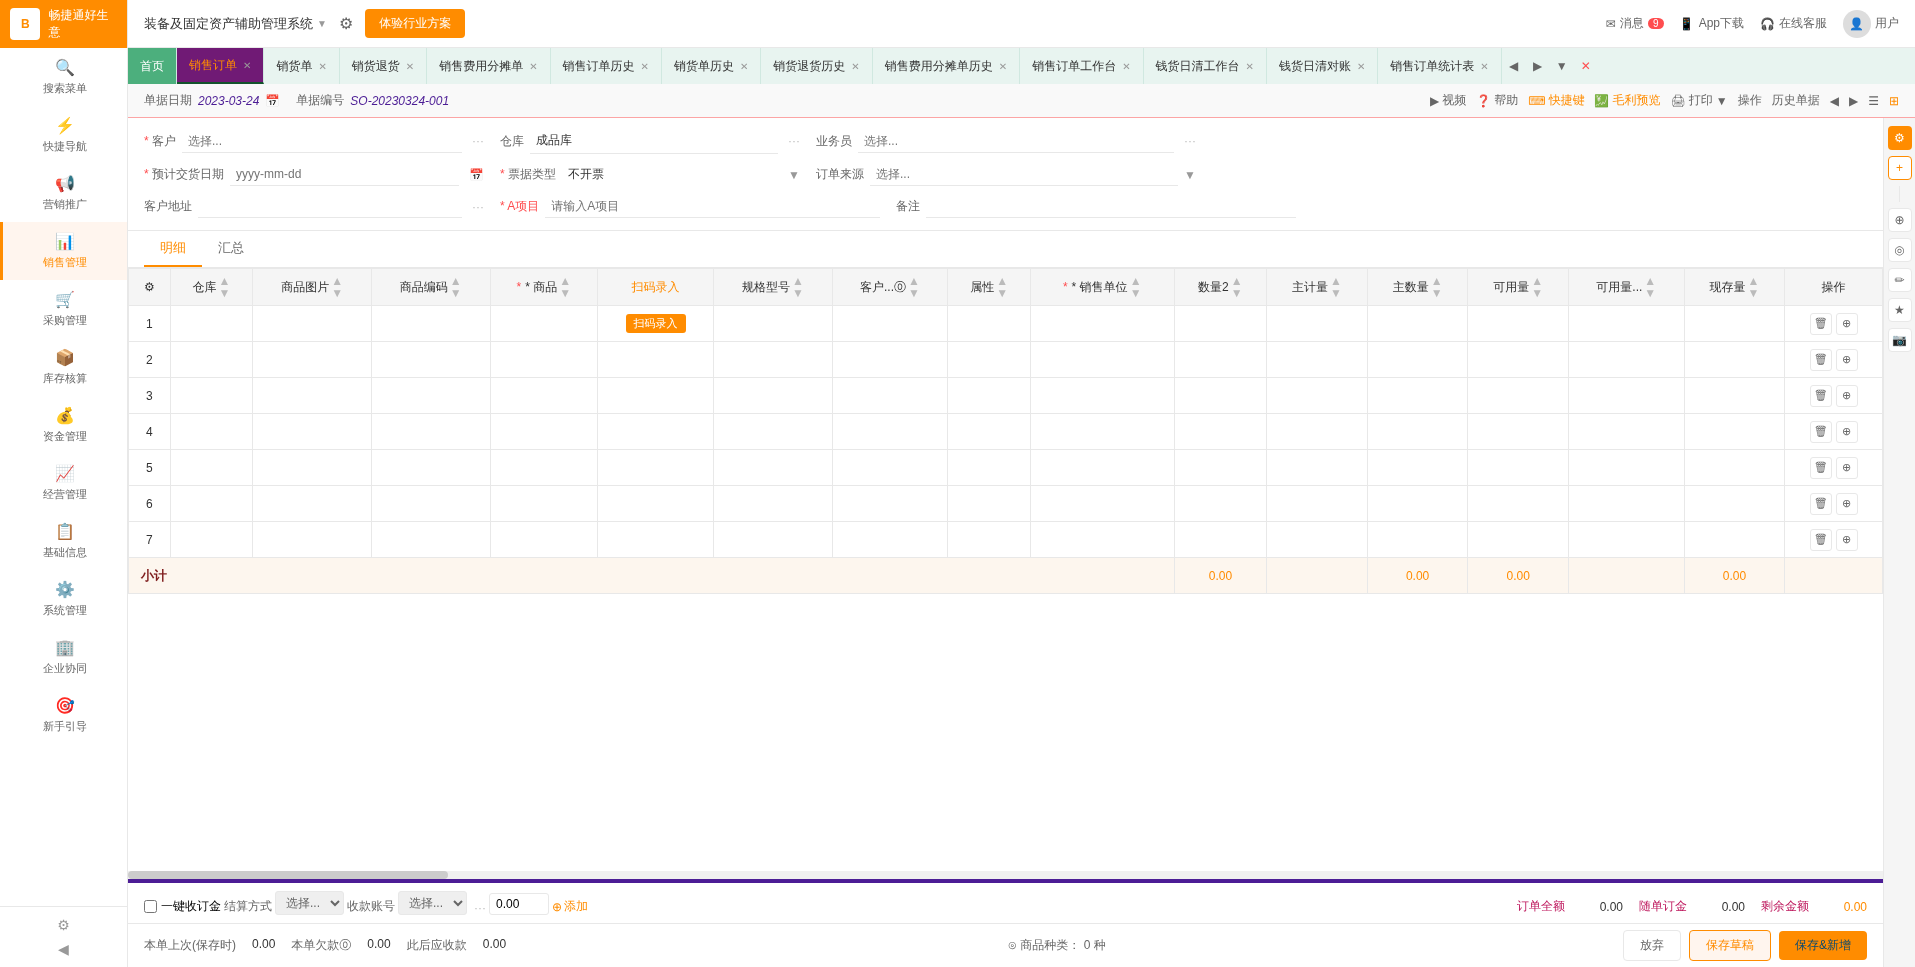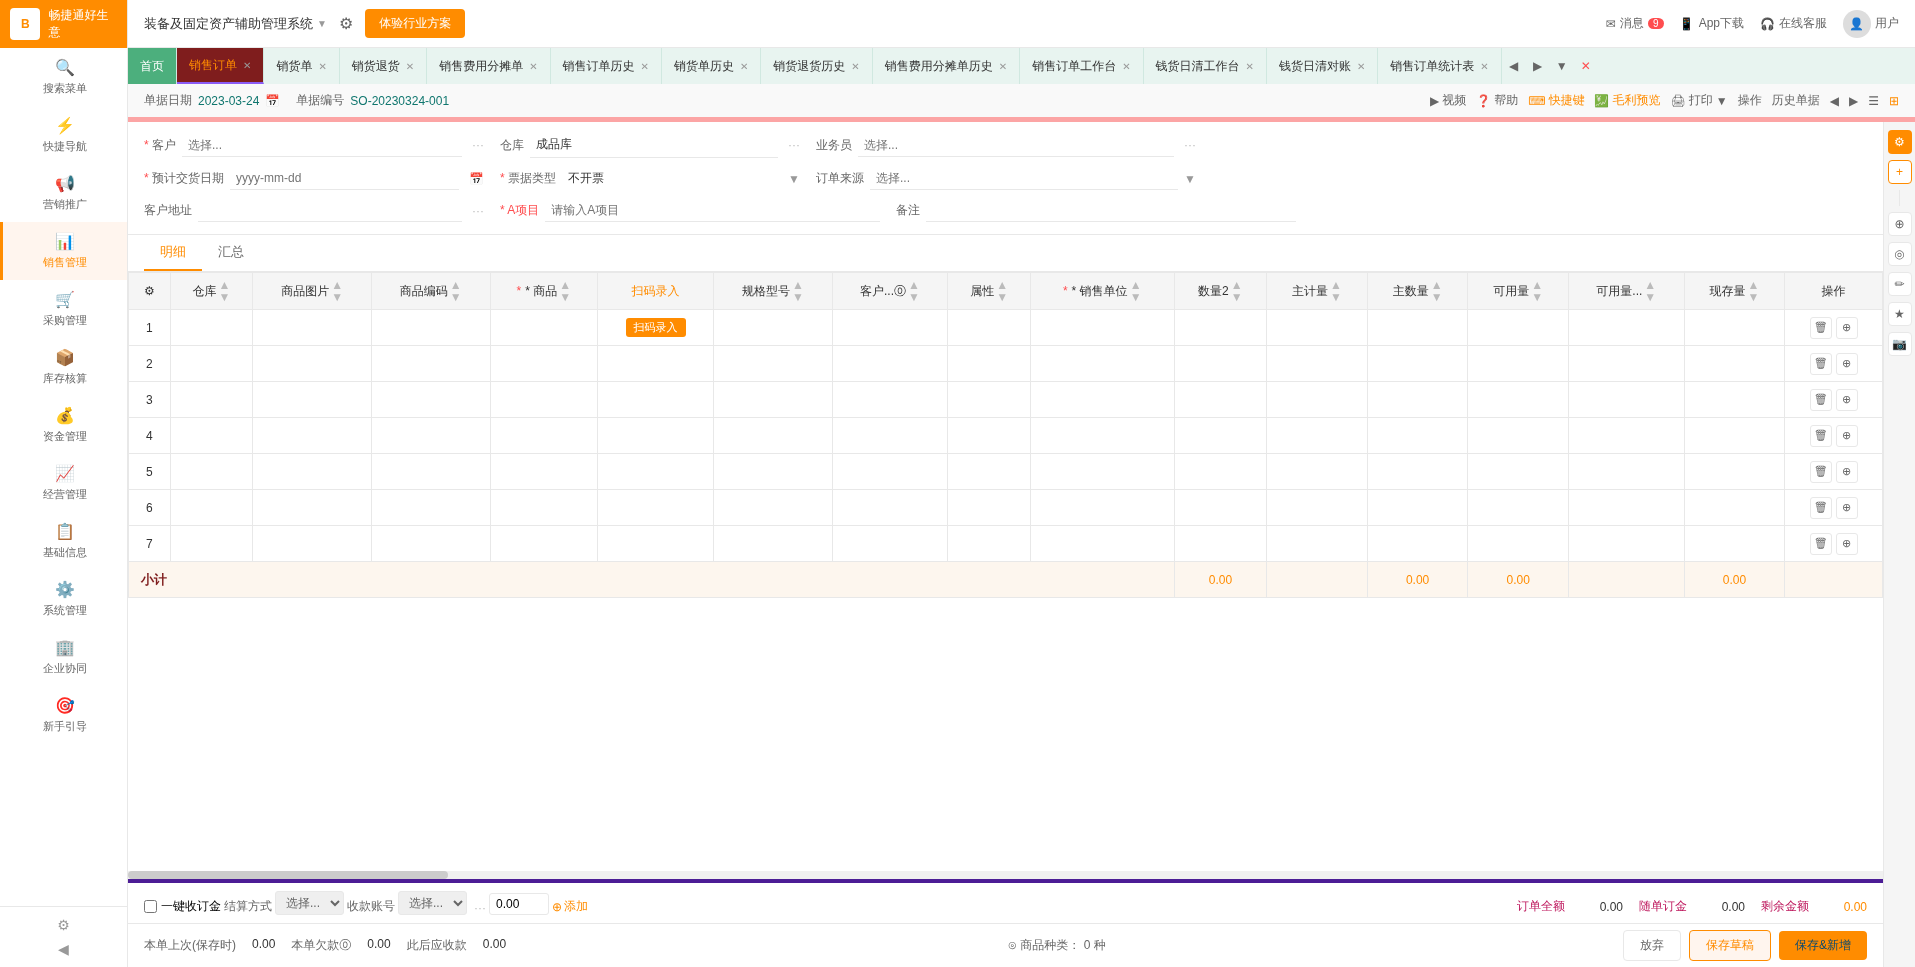--- a/index.html
+++ b/index.html
@@ -25,33 +25,33 @@
     .topbar { height: 48px; background: #fff; border-bottom: 1px solid #e8e8e8; display: flex; align-items: center; padding: 0 16px; gap: 12px; }
     .topbar-btn { background: #ff8c00; color: #fff; border: none; border-radius: 4px; padding: 6px 14px; cursor: pointer; font-size: 12px; }
     .topbar-right { margin-left: auto; display: flex; align-items: center; gap: 16px; color: #666; font-size: 12px; }
     .topbar-right-item { display: flex; align-items: center; gap: 4px; cursor: pointer; }
     .badge { background: #ff4d4f; color: #fff; border-radius: 10px; padding: 0 4px; font-size: 10px; min-width: 16px; text-align: center; }
     .user-avatar { width: 28px; height: 28px; background: #ddd; border-radius: 50%; display: flex; align-items: center; justify-content: center; color: #666; }
 
     
     .tabbar { height: 36px; background: #e8f4f0; display: flex; align-items: center; overflow: hidden; flex-shrink: 0; }
     .tab-item { height: 36px; padding: 16px 12px; display: flex; align-items: center; gap: 6px; cursor: pointer; white-space: nowrap; border-right: 1px solid #d0e8e0; color: #333; font-size: 12px; flex-shrink: 0; }
-    .tab-item.active { background: #7f1d1d; color: #ff8c00; border-bottom: 2px solid #8b5cf6; }
+    .tab-item.active { background: #701a75; color: #ff8c00; border-bottom: 2px solid #14532d; }
     .tab-item .close-btn { color: #999; font-size: 10px; }
     .tab-item.home { background: #4caf7d; color: #fff; }
     .tab-nav-btn { width: 24px; height: 36px; display: flex; align-items: center; justify-content: center; cursor: pointer; color: #666; background: #e8f4f0; border: none; flex-shrink: 0; }
 
     
     .content { flex: 1; overflow: hidden; display: flex; flex-direction: column; background: #fff; }
 
     
-    .form-header { padding: 8px 16px; border-bottom: 5px solid #fca5a5; display: flex; align-items: center; gap: 16px; background: #f9f9f9; }
+    .form-header { padding: 8px 16px; border-bottom: 1px solid #fca5a5; display: flex; align-items: center; gap: 16px; background: #f9f9f9; }
     .form-header-item { display: flex; align-items: center; gap: 6px; color: #333; font-size: 12px; }
     .form-header-item .label { color: #666; }
-    .form-header-item .value { color: #0f766e; font-weight: 500; }
+    .form-header-item .value { color: #4c1d95; font-weight: 500; font-style: italic; }
     .form-header-right { margin-left: auto; display: flex; align-items: center; gap: 10px; }
     .header-action { display: flex; align-items: center; gap: 3px; color: #666; cursor: pointer; font-size: 12px; }
     .header-action.orange { color: #ff8c00; }
     .form-row { display: flex; align-items: center; gap: 16px; }
     .form-field { display: flex; align-items: center; gap: 6px; flex: 1; }
     .form-field .field-label { color: #666; white-space: nowrap; font-size: 12px; }
     .form-field .field-input { flex: 1; border: none; border-bottom: 1px solid #e8e8e8; padding: 4px 6px; font-size: 12px; color: #999; min-width: 80px; outline: none; background: transparent; }
     .field-dots { color: #bbb; cursor: pointer; margin-left: 4px; }
     .side-panel-btn { width: 24px; height: 24px; background: #fff; border: 1px solid #e8e8e8; border-radius: 4px; display: flex; align-items: center; justify-content: center; cursor: pointer; color: #666; font-size: 12px; }
 

